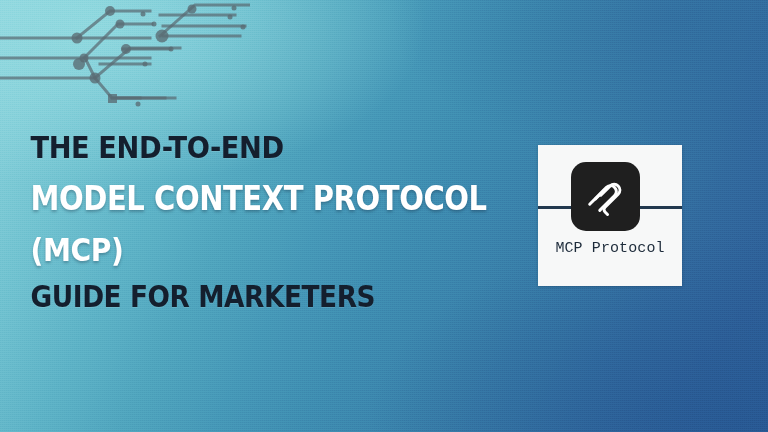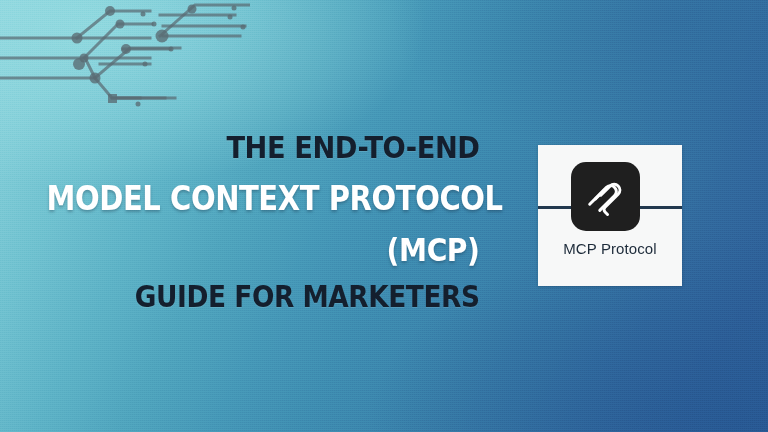--- a/index.html
+++ b/index.html
@@ -59,24 +59,24 @@
     position: absolute;
     left: 0;
     top: 0;
     width: 250px;
     height: 125px;
   }
 
   
   .headline {
     position: absolute;
-    left: 17px;
+    left: 1px;
     top: 132px;
     width: 492px;
-    text-align: right;
+    text-align: left;
   }
   .hl-line {
     font-family: "DejaVu Sans", "Liberation Sans", sans-serif;
     font-weight: 700;
     text-transform: uppercase;
     letter-spacing: -0.5px;
     line-height: 1.0;
     white-space: nowrap;
     transform: scaleX(0.88);
     transform-origin: center center;
@@ -136,21 +136,21 @@
     display: flex;
     align-items: center;
     justify-content: center;
   }
   .mcp-label {
     position: absolute;
     left: 0;
     top: 95px;
     width: 144px;
     text-align: center;
-    font-family: Liberation Sans, sans-serif;
+    font-family: Liberation Mono, monospace;
     font-size: 15px;
     font-weight: 400;
     color: #1d2b3a;
     letter-spacing: 0.1px;
   }
 </style>
 </head>
 <body>
 
 <div id="stage">

